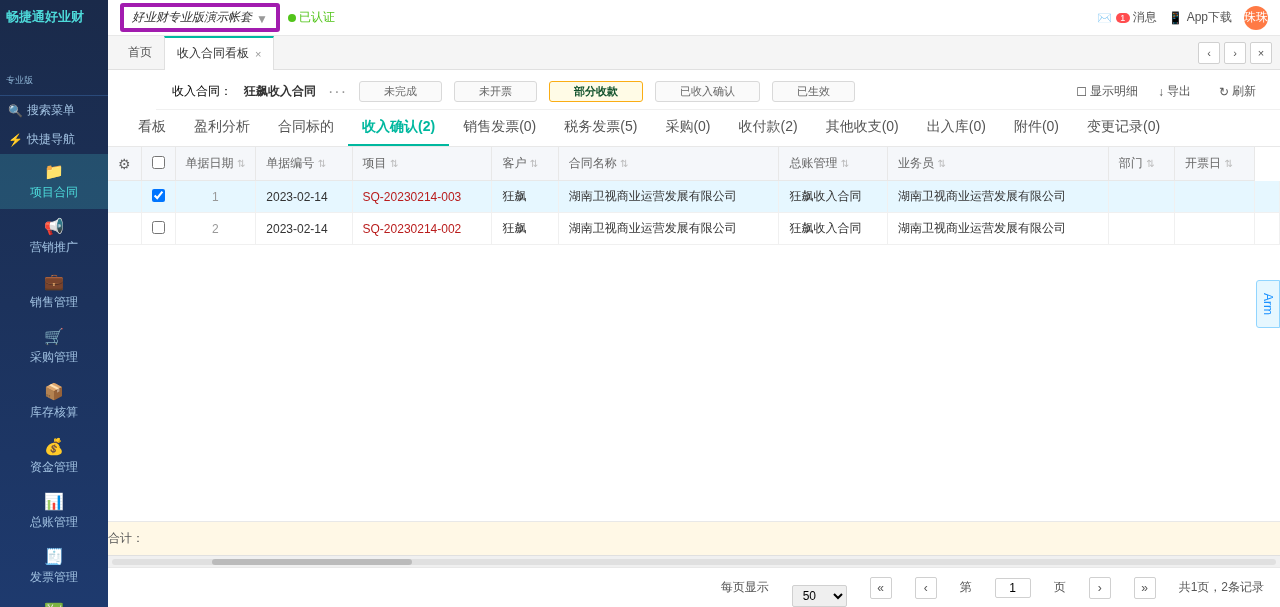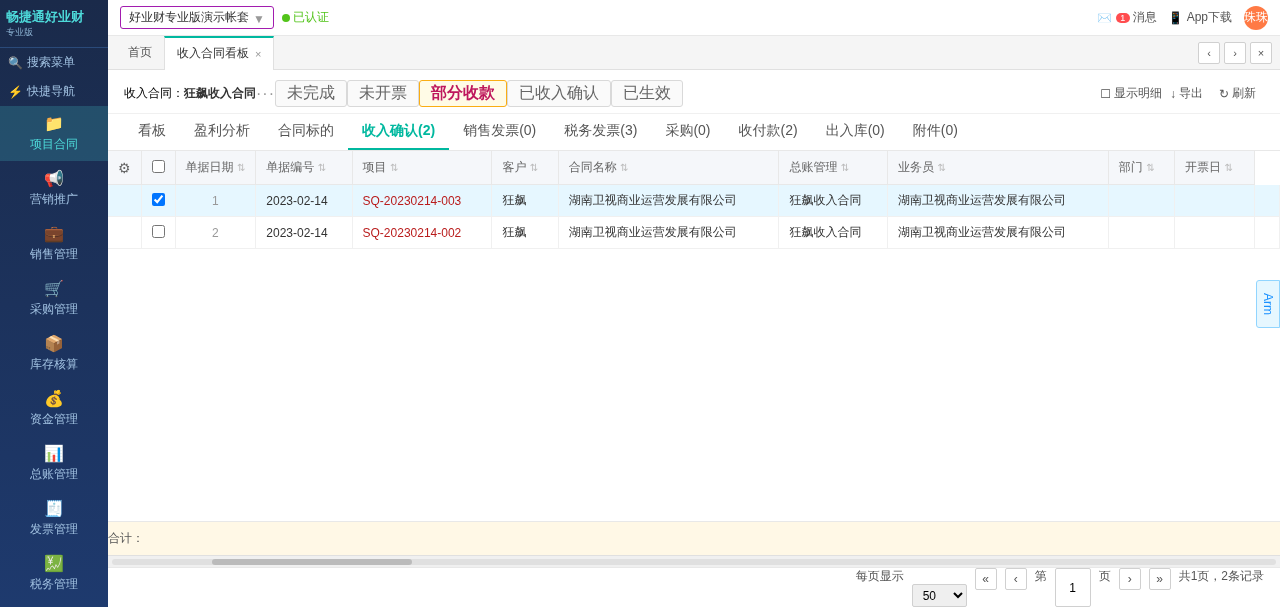--- a/index.html
+++ b/index.html
@@ -2,33 +2,33 @@
 <html><head>
   <meta charset="utf-8">
   <style>
     * { box-sizing: border-box; margin: 0; padding: 0; font-family: 'Microsoft YaHei', Arial, sans-serif; font-size: 12px; }
     body { display: flex; height: 607px; overflow: hidden; background: #f0f2f5; }
 
     
     .sidebar { width: 108px; background: linear-gradient(180deg, #1a2a4a 0%, #1e3a6e 100%); color: #fff; display: flex; flex-direction: column; flex-shrink: 0; }
     .sidebar-logo { padding: 8px 6px; border-bottom: 1px solid #2a4a7a; display: flex; align-items: center; gap: 4px; }
     .sidebar-logo-text { color: #4dd9d9; font-size: 13px; font-weight: bold; }
-    .sidebar-logo-sub { color: #8ab0d0; font-size: 9px; }
+    .sidebar-logo-sub { color: #8ab0d0; font-size: 9px; margin-top: 48px; }
     .sidebar-search { display: flex; align-items: center; padding: 6px 8px; color: #a0c0e0; cursor: pointer; gap: 4px; }
     .sidebar-nav { display: flex; align-items: center; padding: 6px 8px; color: #a0c0e0; cursor: pointer; gap: 4px; }
     .sidebar-item { display: flex; flex-direction: column; align-items: center; padding: 8px 4px; color: #a0c0e0; cursor: pointer; gap: 3px; font-size: 11px; }
     .sidebar-item.active { background: rgba(77,217,217,0.2); color: #4dd9d9; }
     .sidebar-item .icon { font-size: 16px; }
 
     
     .main { flex: 1; display: flex; flex-direction: column; overflow: hidden; }
 
     
     .topbar { height: 36px; background: #fff; display: flex; align-items: center; padding: 0 12px; gap: 8px; border-bottom: 1px solid #e8e8e8; }
-    .topbar-company { display: flex; align-items: flex-end; gap: 4px; color: #333; font-size: 12px; border: 1px solid #a21caf; padding: 2px 8px; border-radius: 3px; cursor: pointer; }
+    .topbar-company { display: flex; align-items: flex-end; gap: 4px; color: #333; font-size: 12px; border: 4px solid #a21caf; padding: 2px 8px; border-radius: 3px; cursor: pointer; font-style: italic; }
     .topbar-company-arrow { color: #999; }
     .topbar-verified { color: #52c41a; display: flex; align-items: center; gap: 3px; font-size: 12px; }
     .topbar-verified-dot { width: 8px; height: 8px; border-radius: 50%; background: #52c41a; }
     .topbar-spacer { flex: 1; }
     .topbar-actions { display: flex; align-items: center; gap: 12px; }
     .topbar-action { display: flex; align-items: center; gap: 3px; color: #555; cursor: pointer; font-size: 12px; }
     .notif-badge { background: #ff4d4f; color: #fff; border-radius: 10px; font-size: 9px; padding: 0 4px; min-width: 14px; text-align: center; }
     .avatar { width: 24px; height: 24px; border-radius: 50%; background: #ff7a45; display: flex; align-items: center; justify-content: center; color: #fff; font-size: 11px; }
 
     
@@ -36,27 +36,27 @@
     .tab-home { padding: 0 12px; height: 34px; display: flex; align-items: center; color: #555; cursor: pointer; font-size: 12px; }
     .tab-active { padding: 0 12px; height: 34px; display: flex; align-items: center; background: #fff; color: #333; cursor: pointer; font-size: 12px; border-top: 2px solid #00b89f; border-right: 1px solid #e0e0e0; border-left: 1px solid #e0e0e0; gap: 6px; }
     .tab-close { color: #999; font-size: 11px; }
     .tabbar-nav { display: flex; align-items: center; margin-left: auto; gap: 4px; }
     .tabbar-nav-btn { width: 22px; height: 22px; display: flex; align-items: center; justify-content: center; border: 1px solid #d0d0d0; border-radius: 2px; cursor: pointer; color: #555; background: #fff; font-size: 11px; }
 
     
     .content { flex: 1; background: #fff; overflow: hidden; display: flex; flex-direction: column; }
 
     
-    .contract-header { padding: 10px 16px 6px; display: flex; align-items: center; gap: 0; border-bottom: 1px solid #f0f0f0; }
+    .contract-header { padding: 10px 16px 6px; display: flex; align-items: center; gap: 12px; border-bottom: 1px solid #f0f0f0; margin-left: 48px; }
     .contract-title-name { color: #333; font-weight: bold; }
     .contract-more { color: #999; cursor: pointer; font-size: 16px; letter-spacing: 1px; }
-    .status-btn { padding: 2px 11px; border-radius: 3px; font-size: 16px; cursor: pointer; border: 1px solid; }
+    .status-btn { padding: 2px 24px; border-radius: 3px; font-size: 11px; cursor: pointer; border: 1px solid; }
     .status-incomplete { border-color: #d9d9d9; color: #666; background: #fafafa; }
     .status-noticket { border-color: #d9d9d9; color: #666; background: #fafafa; }
-    .status-partial { border-color: #faad14; color: #be185d; background: #fffbe6; font-weight: bold; }
+    .status-partial { border-color: #faad14; color: #14532d; background: #fffbe6; font-weight: bold; }
     .status-confirmed { border-color: #d9d9d9; color: #666; background: #fafafa; }
     .status-active { border-color: #d9d9d9; color: #666; background: #fafafa; }
     .contract-spacer { flex: 1; }
     .action-btn { display: flex; align-items: center; gap: 3px; color: #555; cursor: pointer; font-size: 12px; padding: 3px 8px; }
     .show-detail-label { font-size: 12px; color: #555; display: flex; align-items: center; gap: 3px; }
 
     
     .sub-tabs { display: flex; align-items: center; padding: 0 16px; border-bottom: 1px solid #e8e8e8; background: #fff; }
     .sub-tab { padding: 8px 14px; font-size: 14px; color: #555; cursor: pointer; border-bottom: 2px solid transparent; white-space: nowrap; }
     .sub-tab.active { color: #00b89f; border-bottom-color: #00b89f; font-weight: bold; }
@@ -71,21 +71,21 @@
     .link { color: #b91c1c; cursor: pointer; text-decoration: none; }
     .gear-col { width: 28px; text-align: center; }
     .checkbox-col { width: 28px; text-align: center; }
     th .sort-icon { color: #bbb; font-size: 10px; }
     .settings-icon { color: #666; cursor: pointer; font-size: 14px; }
 
     
     .summary-row { padding: 8px 0; background: #fff8e6; border-top: 1px solid #e8e8e8; display: flex; align-items: center; font-size: 12px; color: #555; }
 
     
-    .pagination { height: 40px; display: flex; justify-content: flex-end; padding: 0 16px; gap: 8px; border-top: 1px solid #e8e8e8; background: #fff; }
+    .pagination { height: 40px; display: flex; align-items: center; justify-content: flex-end; padding: 0 16px; gap: 23px; border-top: 1px solid #e8e8e8; background: #fff; }
     .page-label { color: #555; }
     .page-select { border: 1px solid #d0d0d0; padding: 2px 6px; border-radius: 2px; font-size: 12px; margin-top: 16px; }
     .page-nav-btn { width: 22px; height: 22px; display: flex; align-items: center; justify-content: center; border: 1px solid #d0d0d0; border-radius: 2px; cursor: pointer; background: #fff; color: #555; }
     .page-input { border: 1px solid #d0d0d0; width: 36px; text-align: center; padding: 2px 4px; border-radius: 2px; }
     .page-info { color: #555; }
 
     
     .scrollbar-area { height: 12px; background: #f0f0f0; border-top: 1px solid #e0e0e0; display: flex; align-items: center; padding: 0 4px; }
     .scrollbar-track { flex: 1; height: 6px; background: #e0e0e0; border-radius: 3px; position: relative; }
     .scrollbar-thumb { width: 200px; height: 6px; background: #bbb; border-radius: 3px; position: absolute; left: 100px; }
@@ -222,25 +222,27 @@
         <span>刷新</span>
       </div>
     </div>
 
     <div class="sub-tabs">
       <div class="sub-tab">看板</div>
       <div class="sub-tab">盈利分析</div>
       <div class="sub-tab">合同标的</div>
       <div class="sub-tab active">收入确认(2)</div>
       <div class="sub-tab">销售发票(0)</div>
-      <div class="sub-tab">税务发票(3)</div>
+      <div class="sub-tab">税务发票(5)</div>
       <div class="sub-tab">采购(0)</div>
       <div class="sub-tab">收付款(2)</div>
+      <div class="sub-tab">其他收支(0)</div>
       <div class="sub-tab">出入库(0)</div>
       <div class="sub-tab">附件(0)</div>
+      <div class="sub-tab">变更记录(0)</div>
     </div>
 
     <div class="table-container">
       <table>
         <thead>
           <tr>
             <th class="gear-col">
               <span class="settings-icon">⚙</span>
             </th>
             <th class="checkbox-col">

